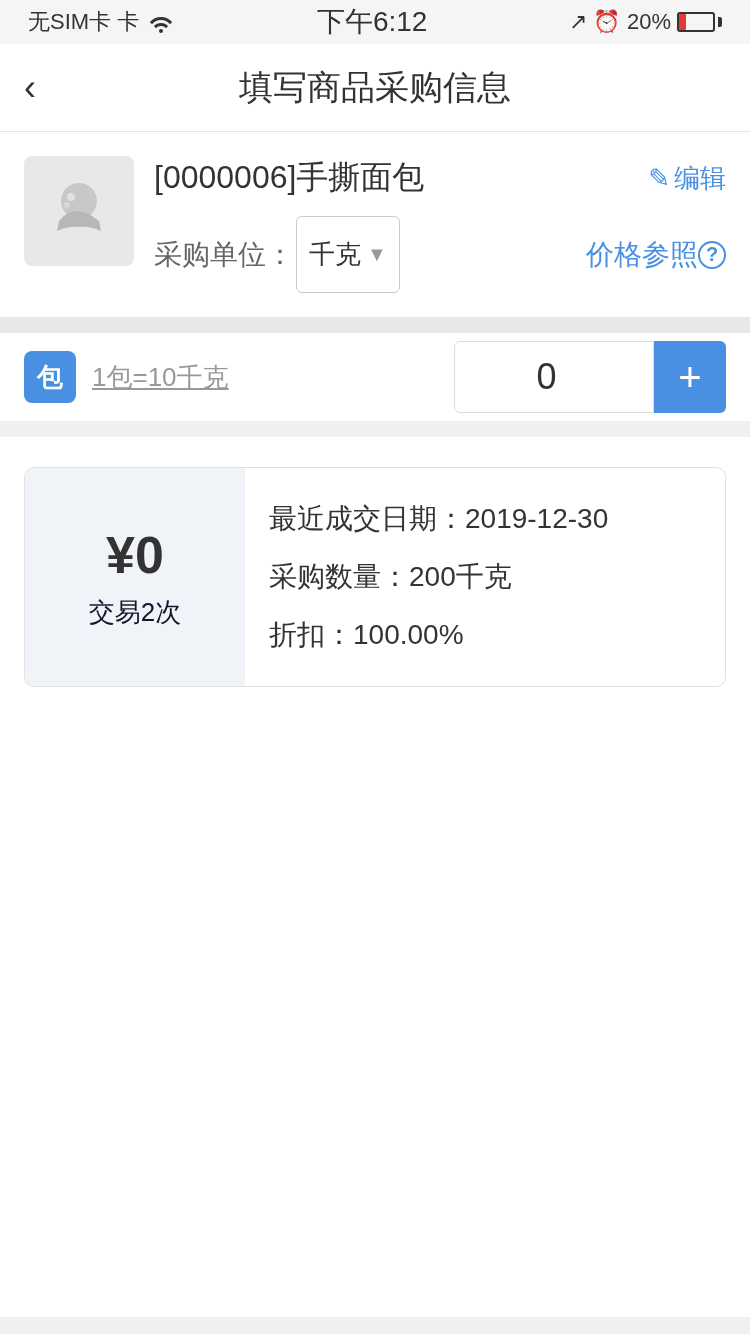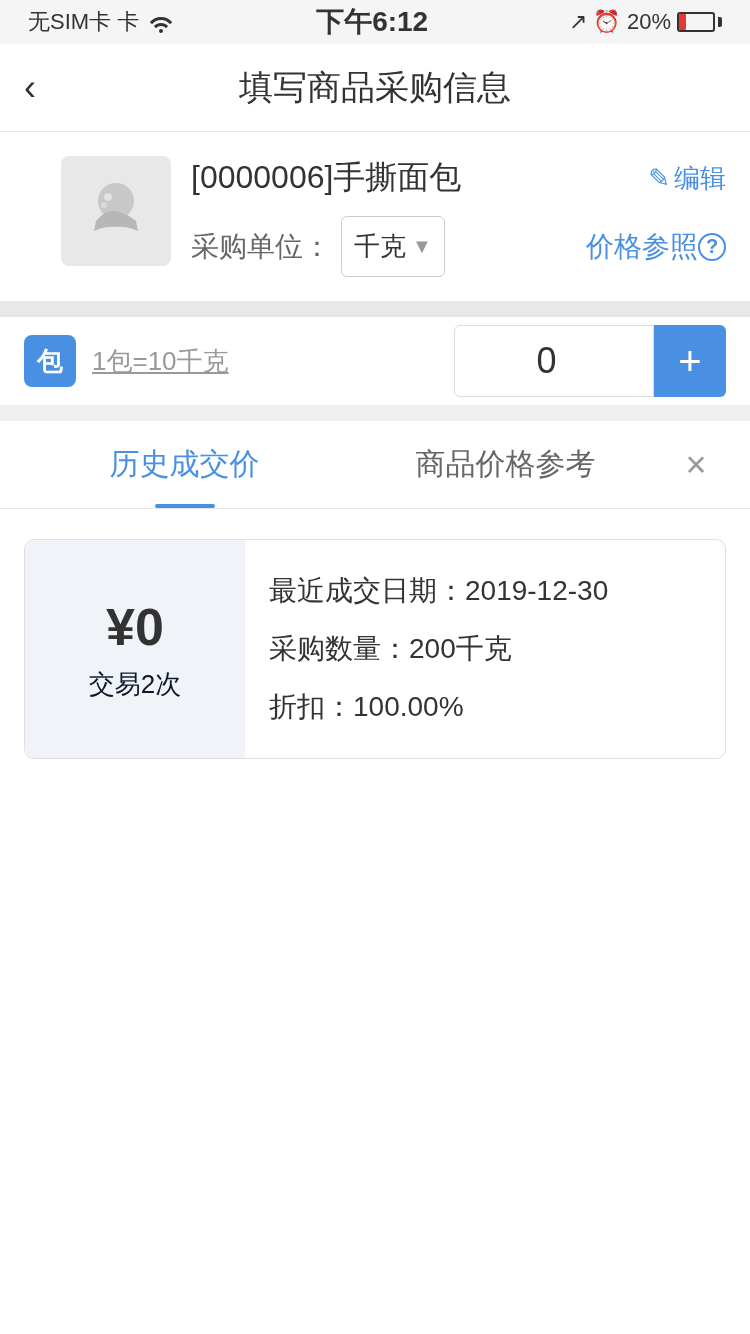--- a/index.html
+++ b/index.html
@@ -25,21 +25,21 @@
     }
     .status-left {
       display: flex;
       align-items: center;
       gap: 8px;
       font-size: 22px;
       color: #333;
     }
     .status-center {
       font-size: 28px;
-      font-weight: 700;
+      font-weight: 400;
       color: #333;
     }
     .status-right {
       display: flex;
       align-items: center;
       gap: 6px;
       font-size: 22px;
       color: #333;
     }
     .battery {
@@ -95,21 +95,20 @@
     }
 
     
     .product-card {
       background: #fff;
       margin-top: 0;
       padding: 24px 24px 24px 24px;
       display: flex;
       align-items: flex-start;
       gap: 20px;
-      margin-left: 37px;
     }
     .product-image {
       width: 110px;
       height: 110px;
       background: #e8e8e8;
       border-radius: 8px;
       display: flex;
       align-items: center;
       justify-content: center;
       flex-shrink: 0;
@@ -151,21 +150,21 @@
     }
     .unit-label {
       font-size: 28px;
       color: #666;
     }
     .unit-select {
       display: flex;
       align-items: center;
       border: 1px solid #ccc;
       border-radius: 6px;
-      padding: 12px 12px;
+      padding: 20px 12px;
       font-size: 26px;
       color: #333;
       background: #fff;
       gap: 6px;
     }
     .price-ref {
       display: flex;
       align-items: center;
       font-size: 28px;
       color: #4a90e2;
@@ -396,21 +395,21 @@
     </div>
     <div class="product-info">
       <div class="product-name-row">
         <span class="product-name">[0000006]手撕面包</span>
         <div class="edit-btn">
           <span>✎</span>
           <span>编辑</span>
         </div>
       </div>
       <div class="unit-row">
-        <div style="display:flex;align-items:center;gap:10px;">
+        <div style="display:flex;align-items:center;gap:2px;">
           <span class="unit-label">采购单位：</span>
           <div class="unit-select">
             <span>千克</span>
             <span style="font-size:20px;color:#999;">▼</span>
           </div>
         </div>
         <div class="price-ref">
           <span>价格参照</span>
           <div class="info-icon">?</div>
         </div>
@@ -430,32 +429,20 @@
       <div class="quantity-plus">
         <span>+</span>
       </div>
     </div>
   </div>
 
   <div style="height:16px;background:#f0f0f0;"></div>
 
   <div class="bottom-panel">
 
-    <div class="tab-row">
-      <div class="tab-item active">
-        <span>历史成交价</span>
-        <div class="tab-underline"></div>
-      </div>
-      <div class="tab-item inactive">
-        <span>商品价格参考</span>
-      </div>
-      <div class="tab-close">
-        <span>×</span>
-      </div>
-    </div>
 
     <div class="history-section">
       <div class="history-card">
         <div class="history-left">
           <span class="price-amount">¥0</span>
           <span class="trade-count">交易2次</span>
         </div>
         <div class="history-right">
           <div class="history-detail-item">
             <span>最近成交日期：</span><span>2019-12-30</span>

